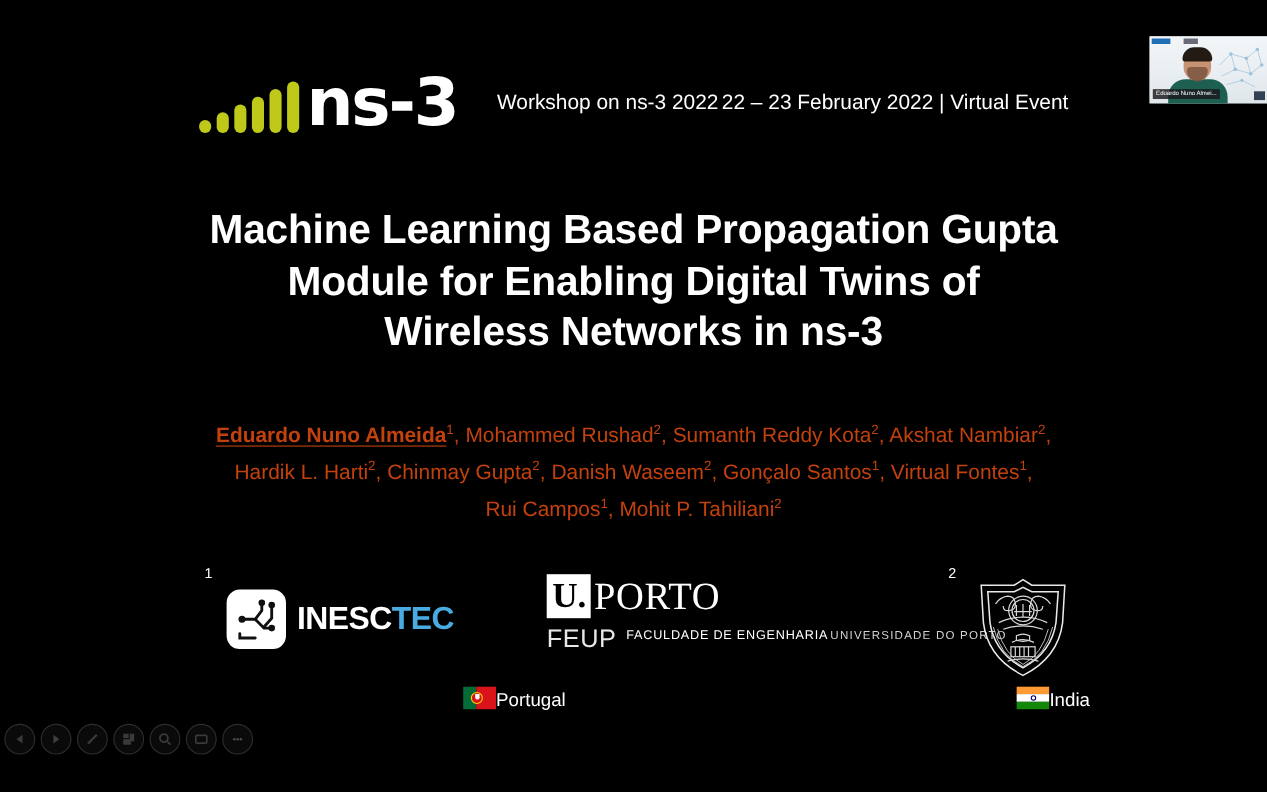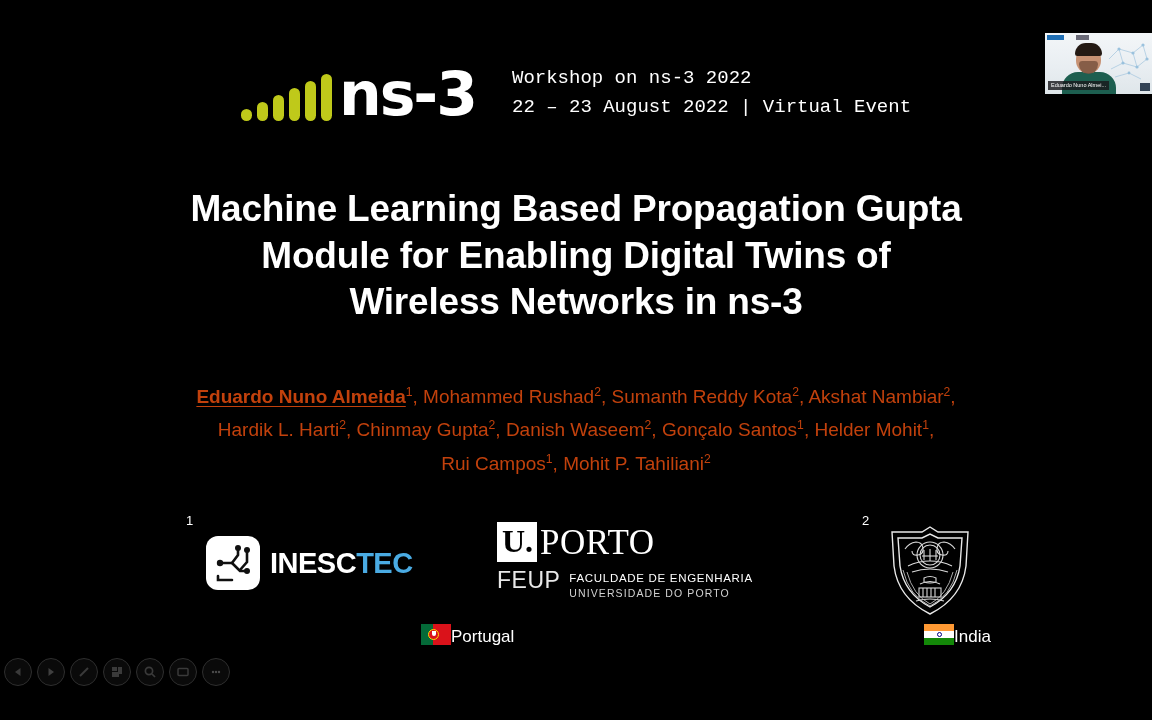--- a/index.html
+++ b/index.html
@@ -61,25 +61,24 @@
   .ns3-word {
     font-family: "DejaVu Sans", sans-serif;
     font-size: 60px;
     font-weight: 700;
     letter-spacing: -2px;
     line-height: 0.95;
     color: #ffffff;
   }
   .event-info {
     display: flex;
-    flex-direction: column;
+    flex-direction: row;
     justify-content: center;
     gap: 3px;
     padding-bottom: 2px;
-    font-family: Liberation Mono, monospace;
   }
   .event-line {
     font-size: 19px;
     color: #ffffff;
     line-height: 1.35;
     white-space: nowrap;
   }
 
   
   .title {
@@ -193,21 +192,21 @@
   }
   .feup-word {
     font-size: 23px;
     font-weight: 400;
     letter-spacing: 0.5px;
     line-height: 1;
     color: #e8e8e8;
   }
   .feup-sub {
     display: flex;
-    flex-direction: column;
+    flex-direction: row;
     gap: 2px;
     padding-top: 3px;
   }
   .feup-sub span {
     font-size: 11.5px;
     letter-spacing: 0.7px;
     line-height: 1.15;
     color: #ffffff;
   }
   .feup-sub .l2 {
@@ -411,36 +410,36 @@
         <div class="bar b2"></div>
         <div class="bar b3"></div>
         <div class="bar b4"></div>
         <div class="bar b5"></div>
         <div class="bar b6"></div>
       </div>
       <div class="ns3-word">ns-3</div>
     </div>
     <div class="event-info">
       <div class="event-line">Workshop on ns-3 2022</div>
-      <div class="event-line">22 – 23 August 2022 | Virtual Event</div>
+      <div class="event-line">22 – 23 February 2022 | Virtual Event</div>
     </div>
   </div>
 
   <div class="title">
     <div>Machine Learning Based Propagation Gupta</div>
     <div>Module for Enabling Digital Twins of</div>
     <div>Wireless Networks in ns-3</div>
   </div>
 
   <div class="authors">
     <div class="line">
       <span class="lead-author">Eduardo Nuno Almeida</span><sup>1</sup><span>, </span><span>Mohammed Rushad</span><sup>2</sup><span>, </span><span>Sumanth Reddy Kota</span><sup>2</sup><span>, </span><span>Akshat Nambiar</span><sup>2</sup><span>,</span>
     </div>
     <div class="line">
-      <span>Hardik L. Harti</span><sup>2</sup><span>, </span><span>Chinmay Gupta</span><sup>2</sup><span>, </span><span>Danish Waseem</span><sup>2</sup><span>, </span><span>Gonçalo Santos</span><sup>1</sup><span>, </span><span>Helder Mohit</span><sup>1</sup><span>,</span>
+      <span>Hardik L. Harti</span><sup>2</sup><span>, </span><span>Chinmay Gupta</span><sup>2</sup><span>, </span><span>Danish Waseem</span><sup>2</sup><span>, </span><span>Gonçalo Santos</span><sup>1</sup><span>, </span><span>Virtual Fontes</span><sup>1</sup><span>,</span>
     </div>
     <div class="line">
       <span>Rui Campos</span><sup>1</sup><span>, </span><span>Mohit P. Tahiliani</span><sup>2</sup>
     </div>
   </div>
 
   <div class="affiliations">
 
     <div class="aff-group" id="aff-inesctec">
       <span class="aff-marker">1</span>

